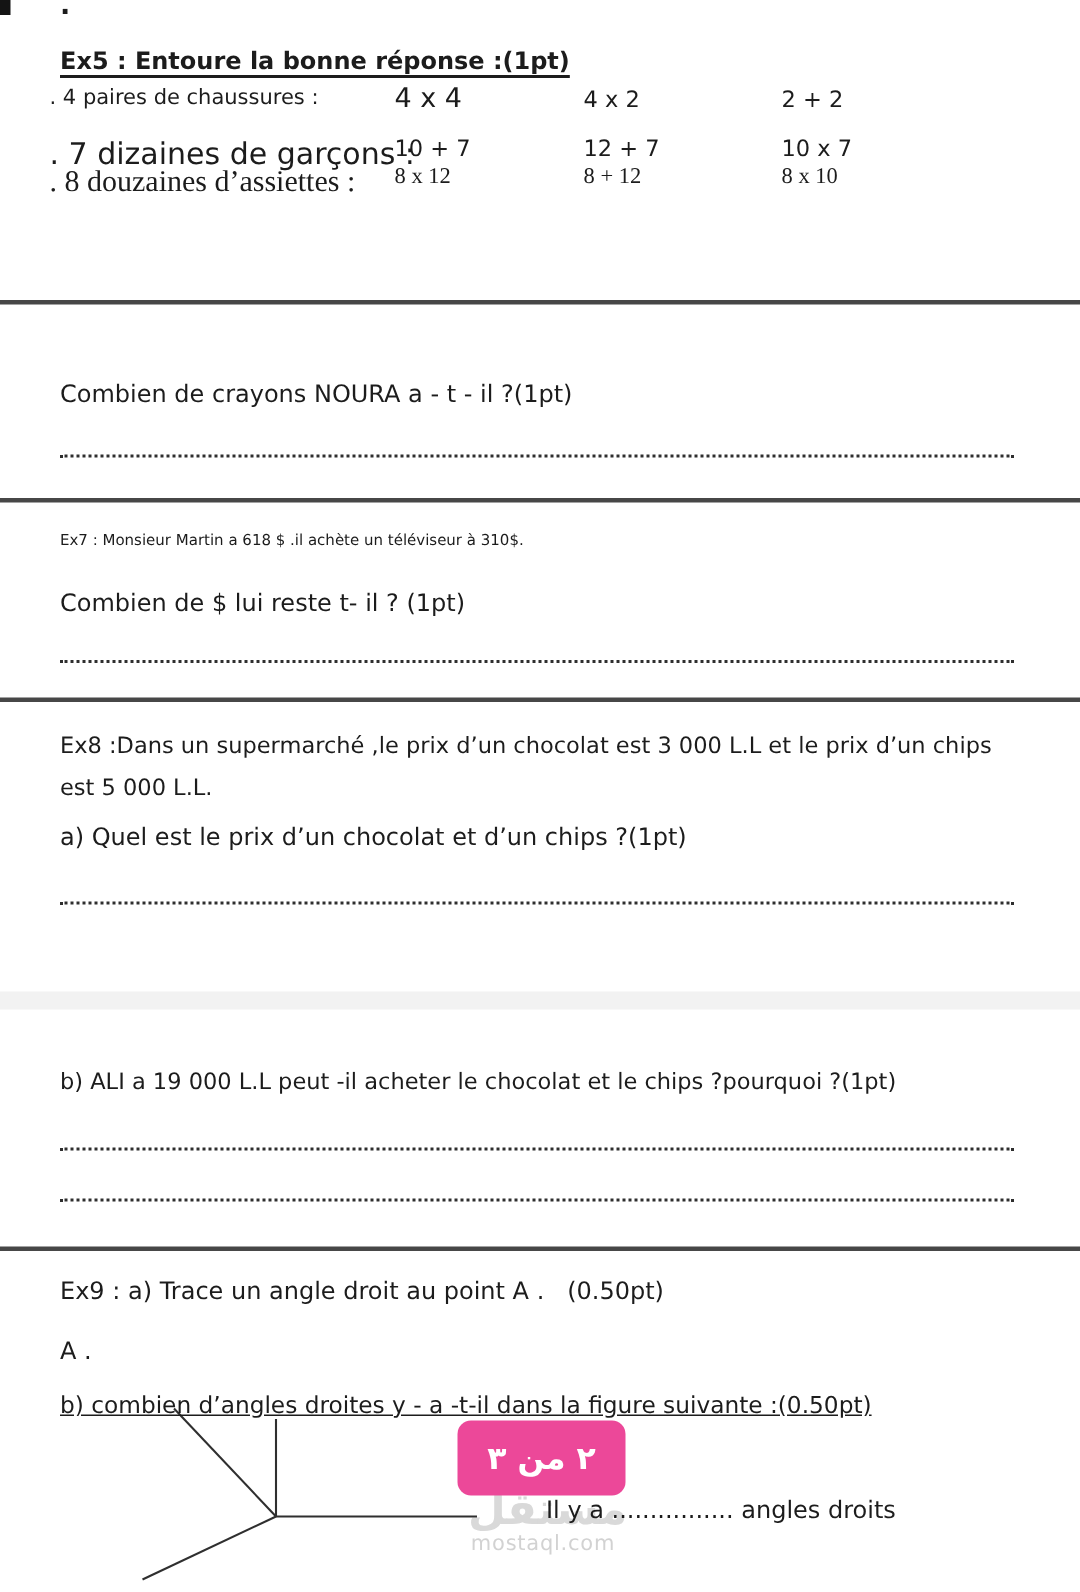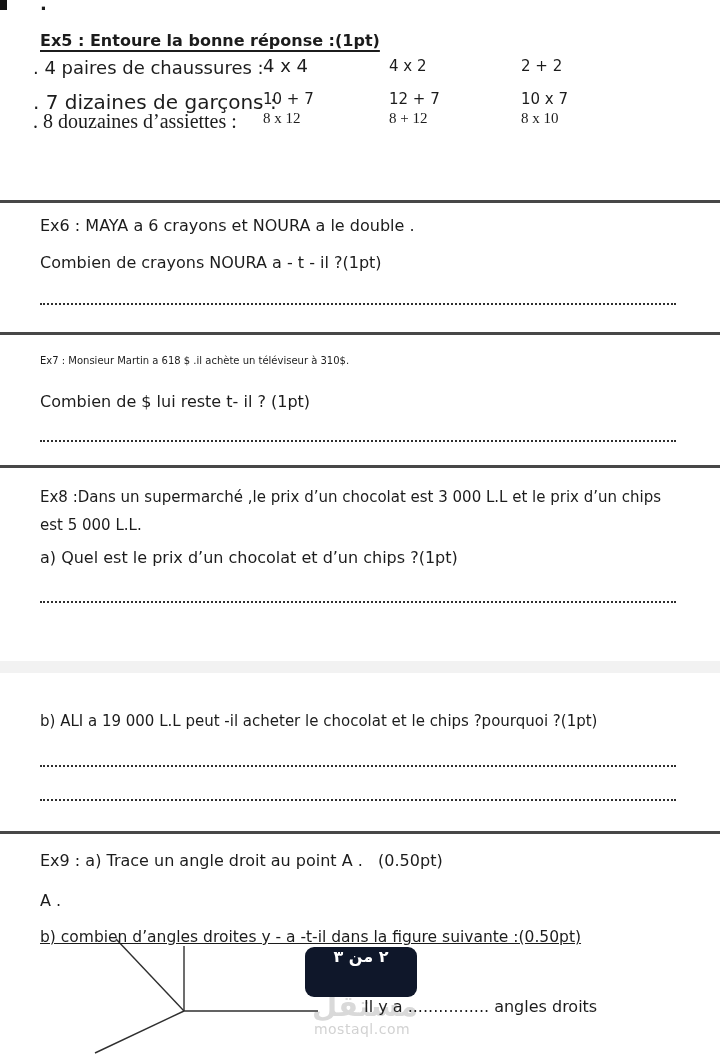--- a/index.html
+++ b/index.html
@@ -13,43 +13,43 @@
   .top-dot{left:40px;top:-7px;font-size:18px;font-weight:bold;}
   
   .ex5-title{left:40px;top:19px;font-size:16px;font-weight:bold;
     text-decoration:underline;text-decoration-thickness:2px;text-underline-offset:4px;margin-top:12px;}
   .ex5-row{left:0;top:0;width:720px;height:22px;}
   .ex5-row .lbl{position:absolute;left:33px;top:0;font-size:20px;}
   .ex5-row .o1{position:absolute;left:263px;top:0;font-size:15px;}
   .ex5-row .o2{position:absolute;left:389px;top:0;font-size:15px;}
   .ex5-row .o3{position:absolute;left:521px;top:0;font-size:15px;}
   .r1{top:57px;} .r2{top:90px;} .r3{top:110px;font-family:Liberation Serif, serif;} .r4{top:153px;}
-  .r1 .lbl{font-size:18px;} .r1 .o1{font-size:18px;top:-2px;}
+  .r1 .lbl{font-size:14px;} .r1 .o1{font-size:18px;top:-2px;}
   
   .rule{left:0;width:720px;height:2.5px;background:#474747;}
   .rule1{top:200px;} .rule2{top:332px;} .rule3{top:465px;} .rule4{top:831px;}
   .gray-band{left:0;top:661px;width:720px;height:12px;background:#f2f2f2;}
   
   .t{left:40px;font-size:15px;white-space:nowrap;z-index:2;}
   .ex6-1{top:216px;font-size:16px;} .ex6-2{top:253px;font-size:16px;}
   .ex7-1{top:355px;font-size:10px;} .ex7-2{top:392px;font-size:16px;}
   .ex8-1{top:488px;} .ex8-2{top:516px;} .ex8-a{top:548px;font-size:16px;}
   .ex8-b{top:712px;}
   .ex9-1{top:851px;font-size:16px;} .ex9-A{top:891px;font-size:16px;}
   .ex9-b{top:928px;font-size:15.5px;text-decoration:underline;}
   .ilya{left:364px;top:997px;font-size:16px;z-index:2;}
   
   .answer-line{left:40px;width:636px;height:8px;border-bottom:2px dotted #2e2e2e;}
   .ans1{top:295px;} .ans2{top:432px;} .ans3{top:593px;} .ans4{top:757px;} .ans5{top:791px;}
   
   .figure-svg{left:0;top:0;width:720px;height:1061px;z-index:1;pointer-events:none;}
   
-  .page-badge{left:305px;top:947px;width:112px;height:50px;background:#0f172a;border-radius:9px;
-    z-index:5;display:flex;justify-content:center;
-    color:#ffffff;font-size:16px;font-weight:bold;}
+  .page-badge{left:305px;top:947px;width:112px;height:50px;background:#ec4899;border-radius:9px;
+    z-index:5;display:flex;align-items:center;justify-content:center;
+    color:#ffffff;font-size:21px;font-weight:bold;}
   
   .watermark{left:312px;top:991px;width:100px;text-align:center;z-index:0;color:#d9d9d9;}
   .wm-logo{display:block;font-size:29px;font-weight:bold;line-height:30px;}
   .wm-domain{display:block;font-size:14px;color:#d2d2d2;letter-spacing:0.5px;line-height:16px;}
 </style>
 </head>
 <body>
 
 <div class="page">
 
@@ -72,21 +72,20 @@
   </div>
   <div class="abs ex5-row r3">
     <span class="lbl">. 8 douzaines d’assiettes :</span>
     <span class="o1">8 x 12</span>
     <span class="o2">8 + 12</span>
     <span class="o3">8 x 10</span>
   </div>
 
   <div class="abs rule rule1"></div>
 
-  <div class="abs t ex6-1">Ex6 : MAYA a 6 crayons et NOURA a le double .</div>
   <div class="abs t ex6-2">Combien de crayons NOURA a - t - il ?(1pt)</div>
   <div class="abs answer-line ans1"></div>
 
   <div class="abs rule rule2"></div>
 
   <div class="abs t ex7-1">Ex7 : Monsieur Martin a 618 $ .il achète un téléviseur à 310$.</div>
   <div class="abs t ex7-2">Combien de $ lui reste t- il ? (1pt)</div>
   <div class="abs answer-line ans2"></div>
 
   <div class="abs rule rule3"></div>

